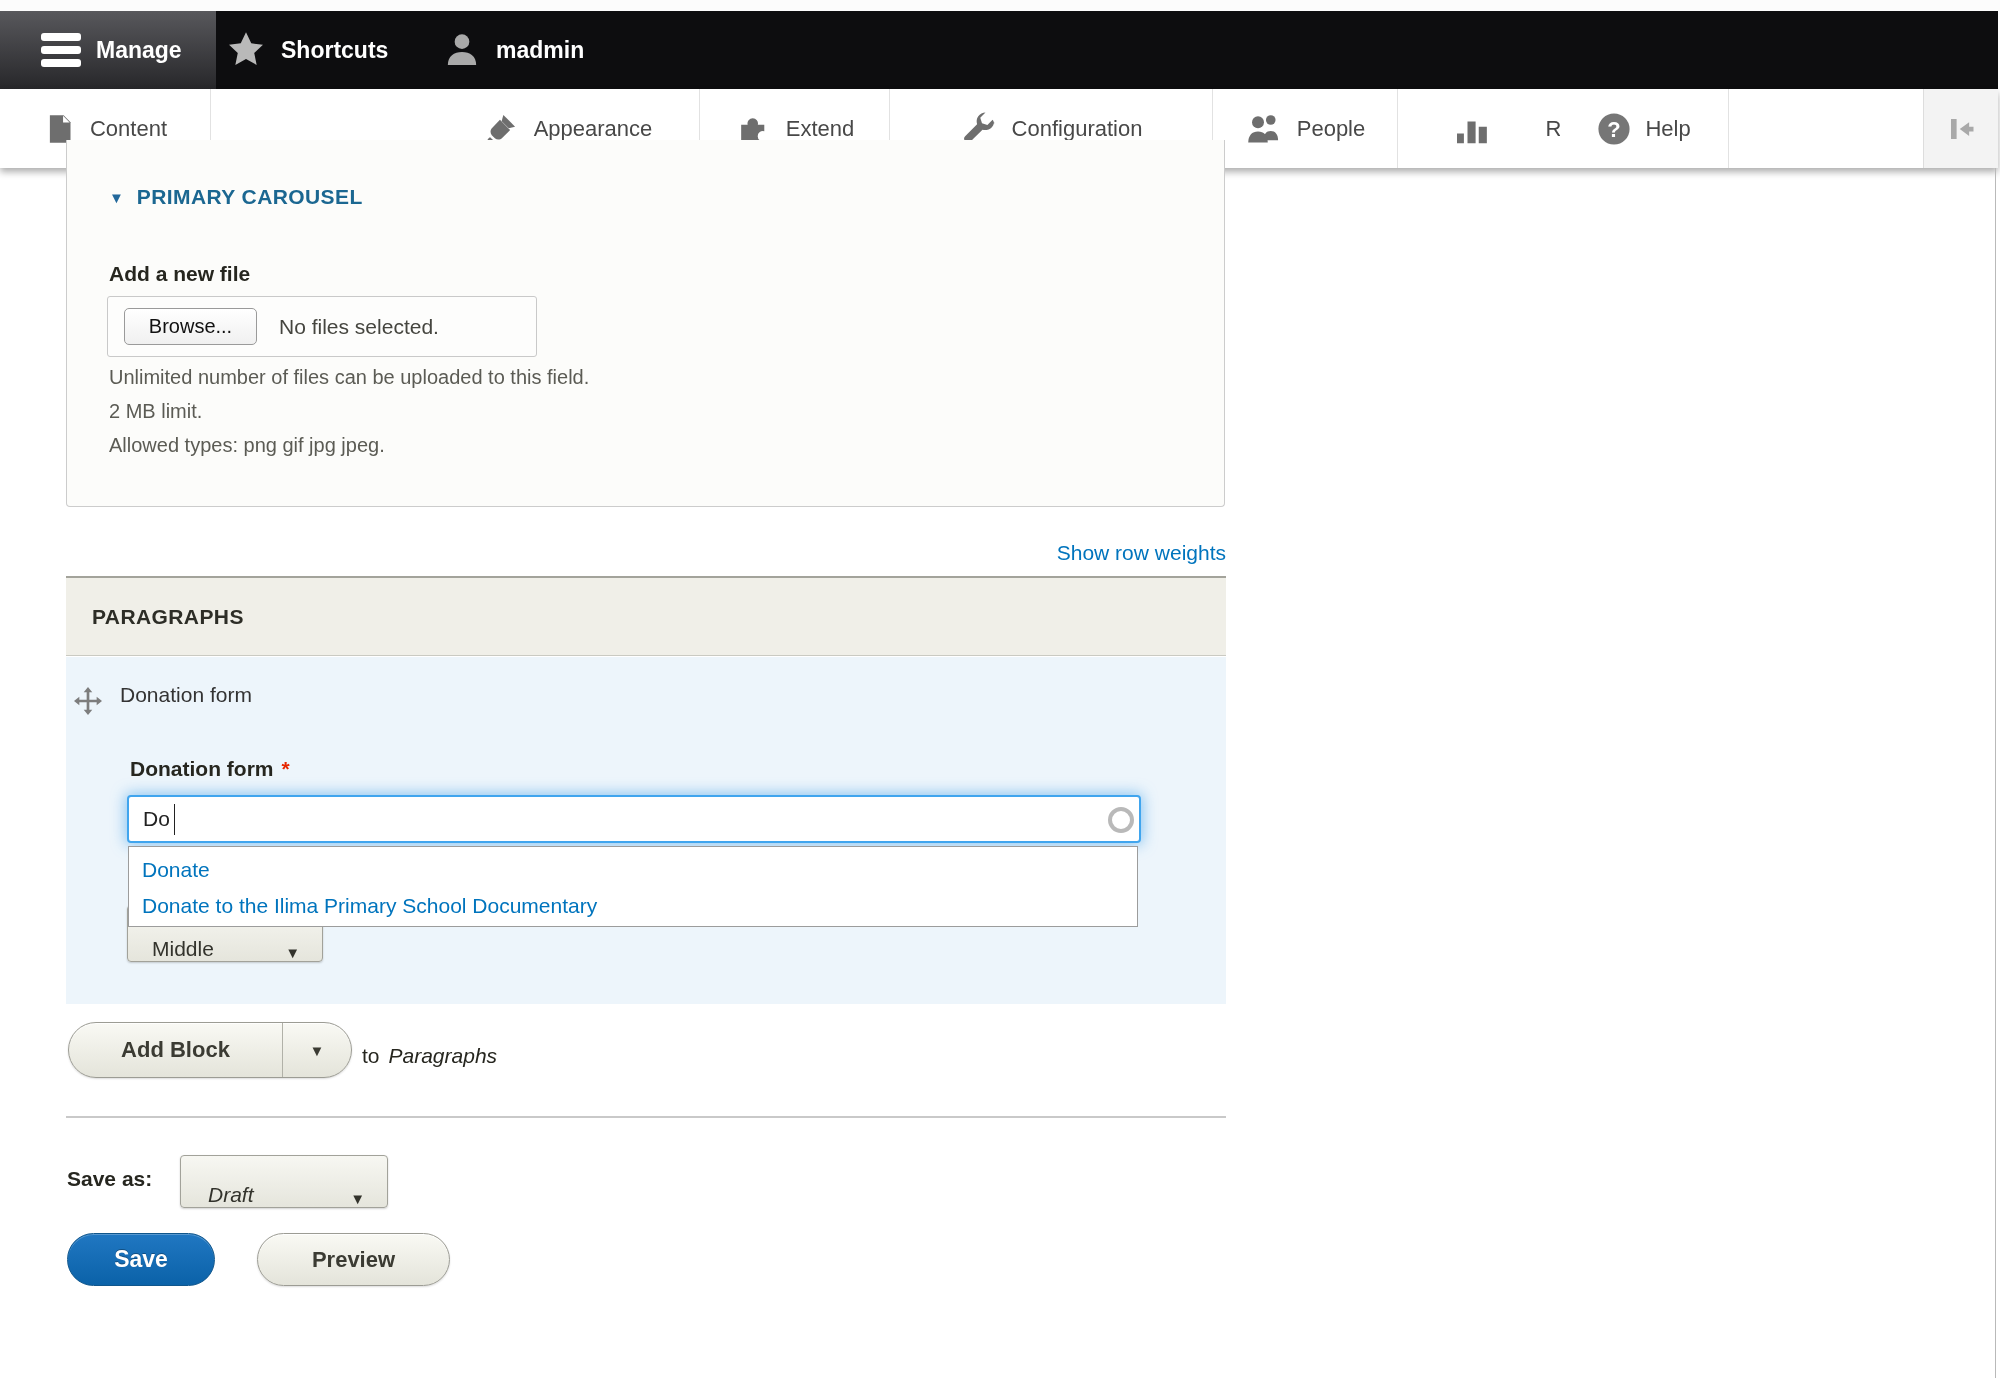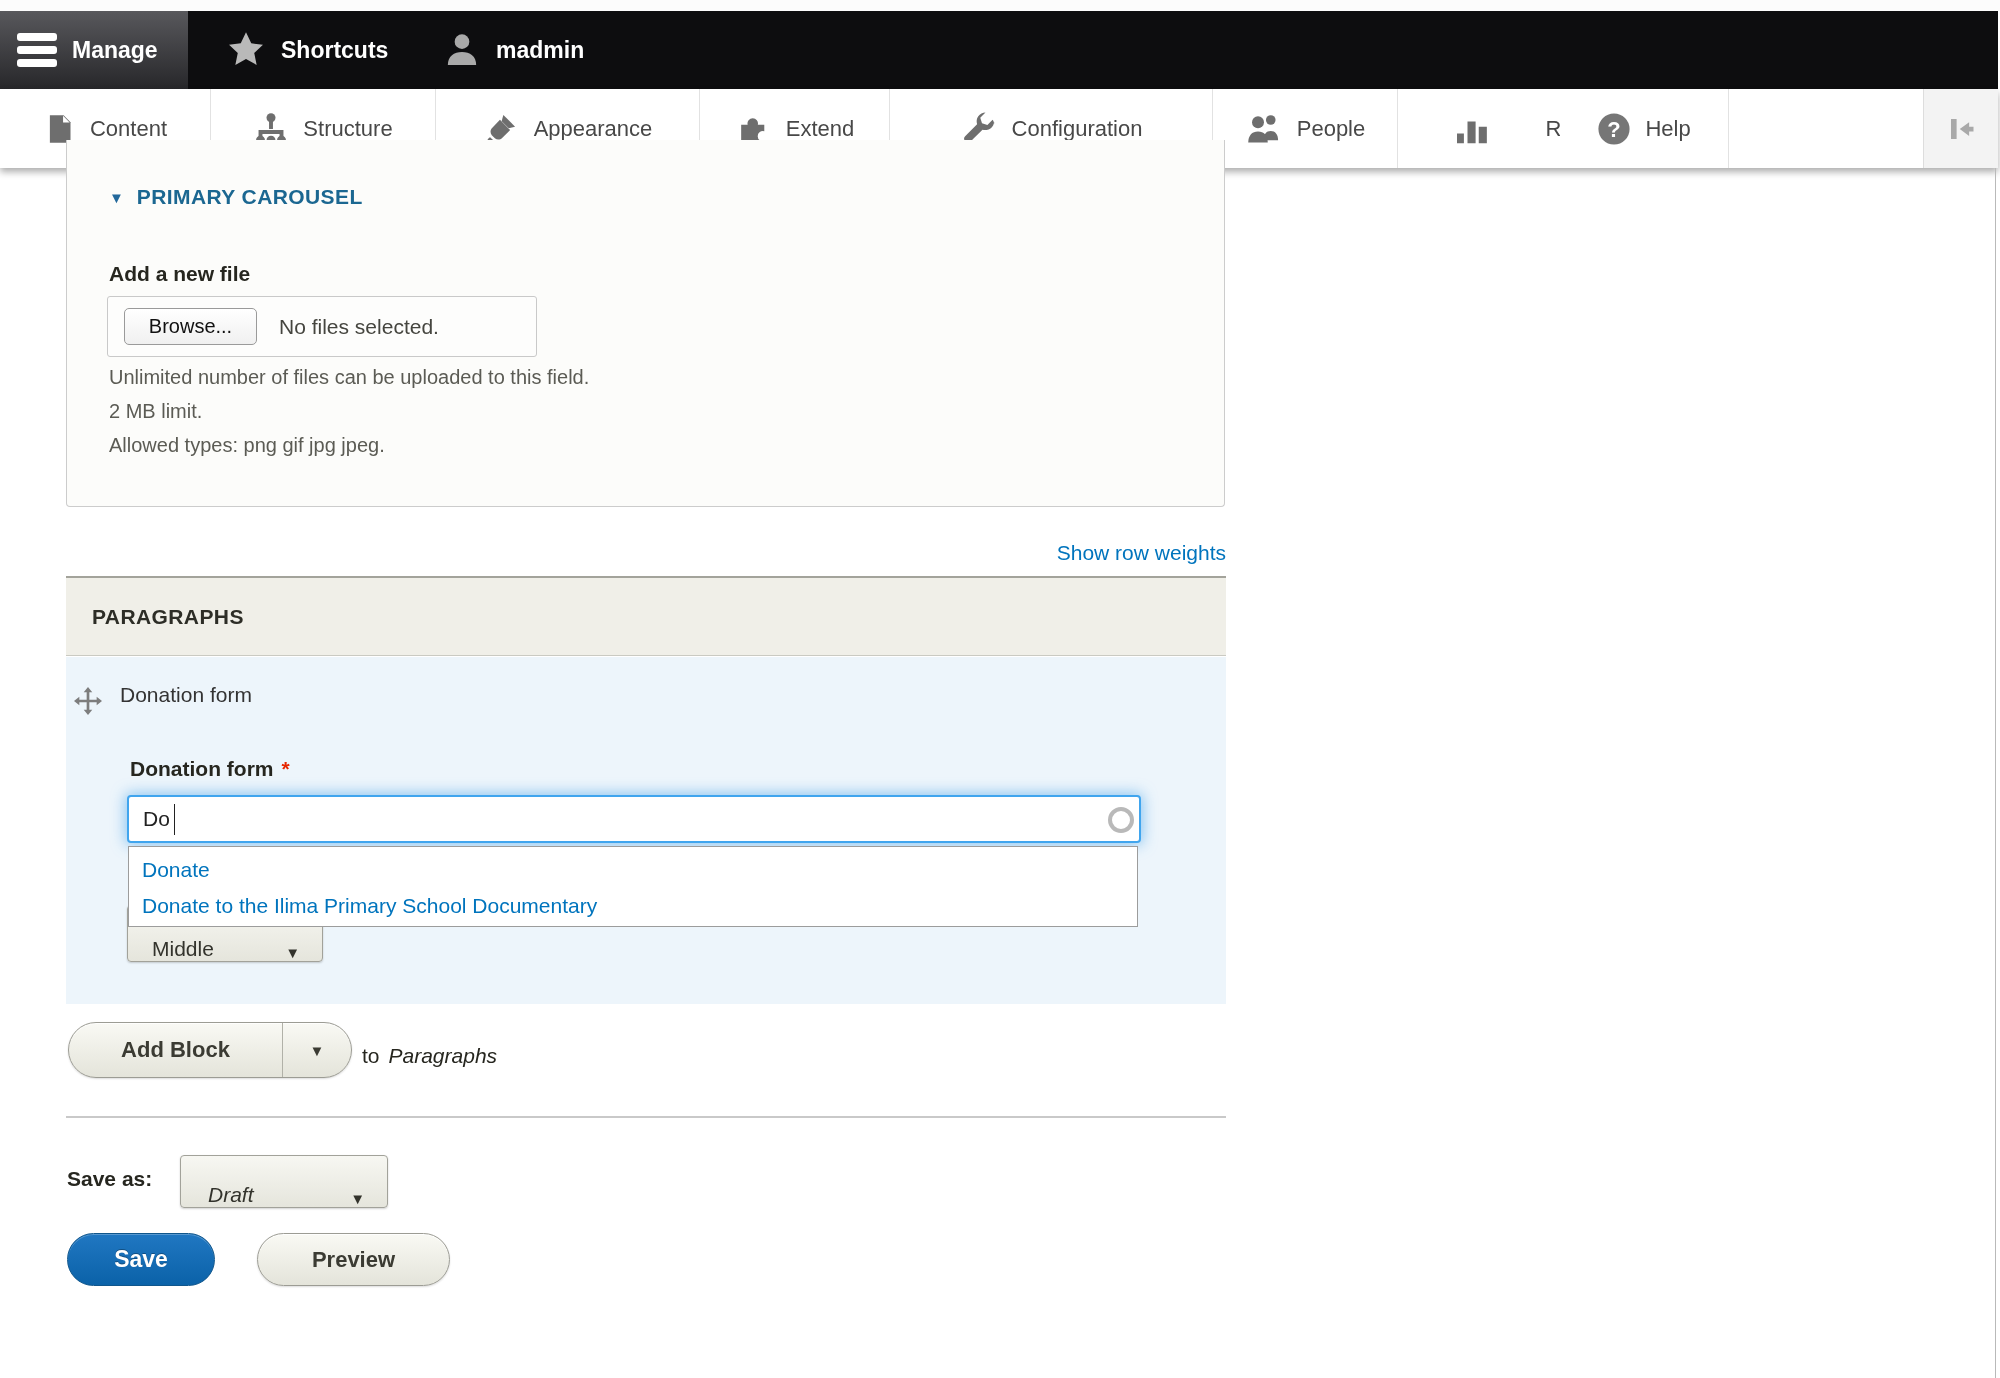--- a/index.html
+++ b/index.html
@@ -5,23 +5,23 @@
   html,body{margin:0;padding:0;background:#fff;}
   *{box-sizing:border-box;}
   .screen{
     position:relative;width:2000px;height:1378px;overflow:hidden;background:#fff;
     font-family:"Liberation Sans", sans-serif;color:#333;
   }
   
   .top-strip{position:absolute;left:0;top:0;width:2000px;height:11px;background:#fcfcfc;}
   .admin-bar{position:absolute;left:0;top:11px;width:1998px;height:78px;background:#0d0d0f;}
   .manage-tab{
-    position:absolute;left:0;top:0;width:188px;height:78px;
+    position:absolute;left:0;top:0;width:216px;height:78px;
     background:linear-gradient(#58585c,#27272a);
-    display:flex;align-items:center;cursor:pointer;
+    display:flex;align-items:center;cursor:pointer;padding-left:24px;
   }
   .hamburger{width:40px;height:34px;margin-left:17px;display:flex;flex-direction:column;justify-content:space-between;}
   .hamburger span{display:block;height:8px;background:#fff;border-radius:3px;}
   .admin-label{color:#fff;font-weight:bold;font-size:23px;margin-left:15px;}
   .admin-item{position:absolute;top:0;height:78px;display:flex;align-items:center;cursor:pointer;}
   .admin-item .admin-label{margin-left:14px;}
   .admin-item svg{display:block;}
   
   .nav-bar{
     position:absolute;left:0;top:89px;width:1998px;height:79px;background:#fff;
@@ -159,32 +159,20 @@
   <div class="nav-bar">
 
     <div class="nav-item" style="left:0;width:211px;">
       <svg width="33" height="38" viewBox="0 0 24 24">
         <path d="M5 2h10l5 5v15H5z" fill="#6e6e6e"></path>
         <path d="M14.6 2.4v4.8h4.8z" fill="#fff"></path>
       </svg>
       <span class="nav-label">Content</span>
     </div>
 
-    <div class="nav-item" style="left:211px;width:225px;">
-      <svg width="36" height="36" viewBox="0 0 24 24">
-        <g fill="none" stroke="#6e6e6e" stroke-width="2.6">
-          <path d="M12 6v6M5 18v-4h14v4"></path>
-        </g>
-        <circle cx="12" cy="4.5" r="3" fill="#6e6e6e"></circle>
-        <circle cx="5" cy="19.5" r="3" fill="#6e6e6e"></circle>
-        <circle cx="12" cy="19.5" r="3" fill="#6e6e6e"></circle>
-        <circle cx="19" cy="19.5" r="3" fill="#6e6e6e"></circle>
-      </svg>
-      <span class="nav-label">Structure</span>
-    </div>
 
     <div class="nav-item" style="left:436px;width:264px;">
       <svg width="37" height="37" viewBox="0 0 24 24">
         <path d="M13.2 3.2l7.6 7.6-4.1 1.1-4.6-4.6z" fill="#6e6e6e"></path>
         <path d="M11 6.4l6.6 6.6-5.2 5.2c-1.2 1.2-3.3 1.4-4.7.2l-2-2c-1.2-1.4-1-3.5.2-4.7z" fill="#6e6e6e"></path>
         <path d="M4.6 17.6l1.9 1.9c-1 1.4-2.6 1.9-4.5 1.3 1-.8.8-2.3 2.6-3.2z" fill="#6e6e6e"></path>
       </svg>
       <span class="nav-label">Appearance</span>
     </div>
 

